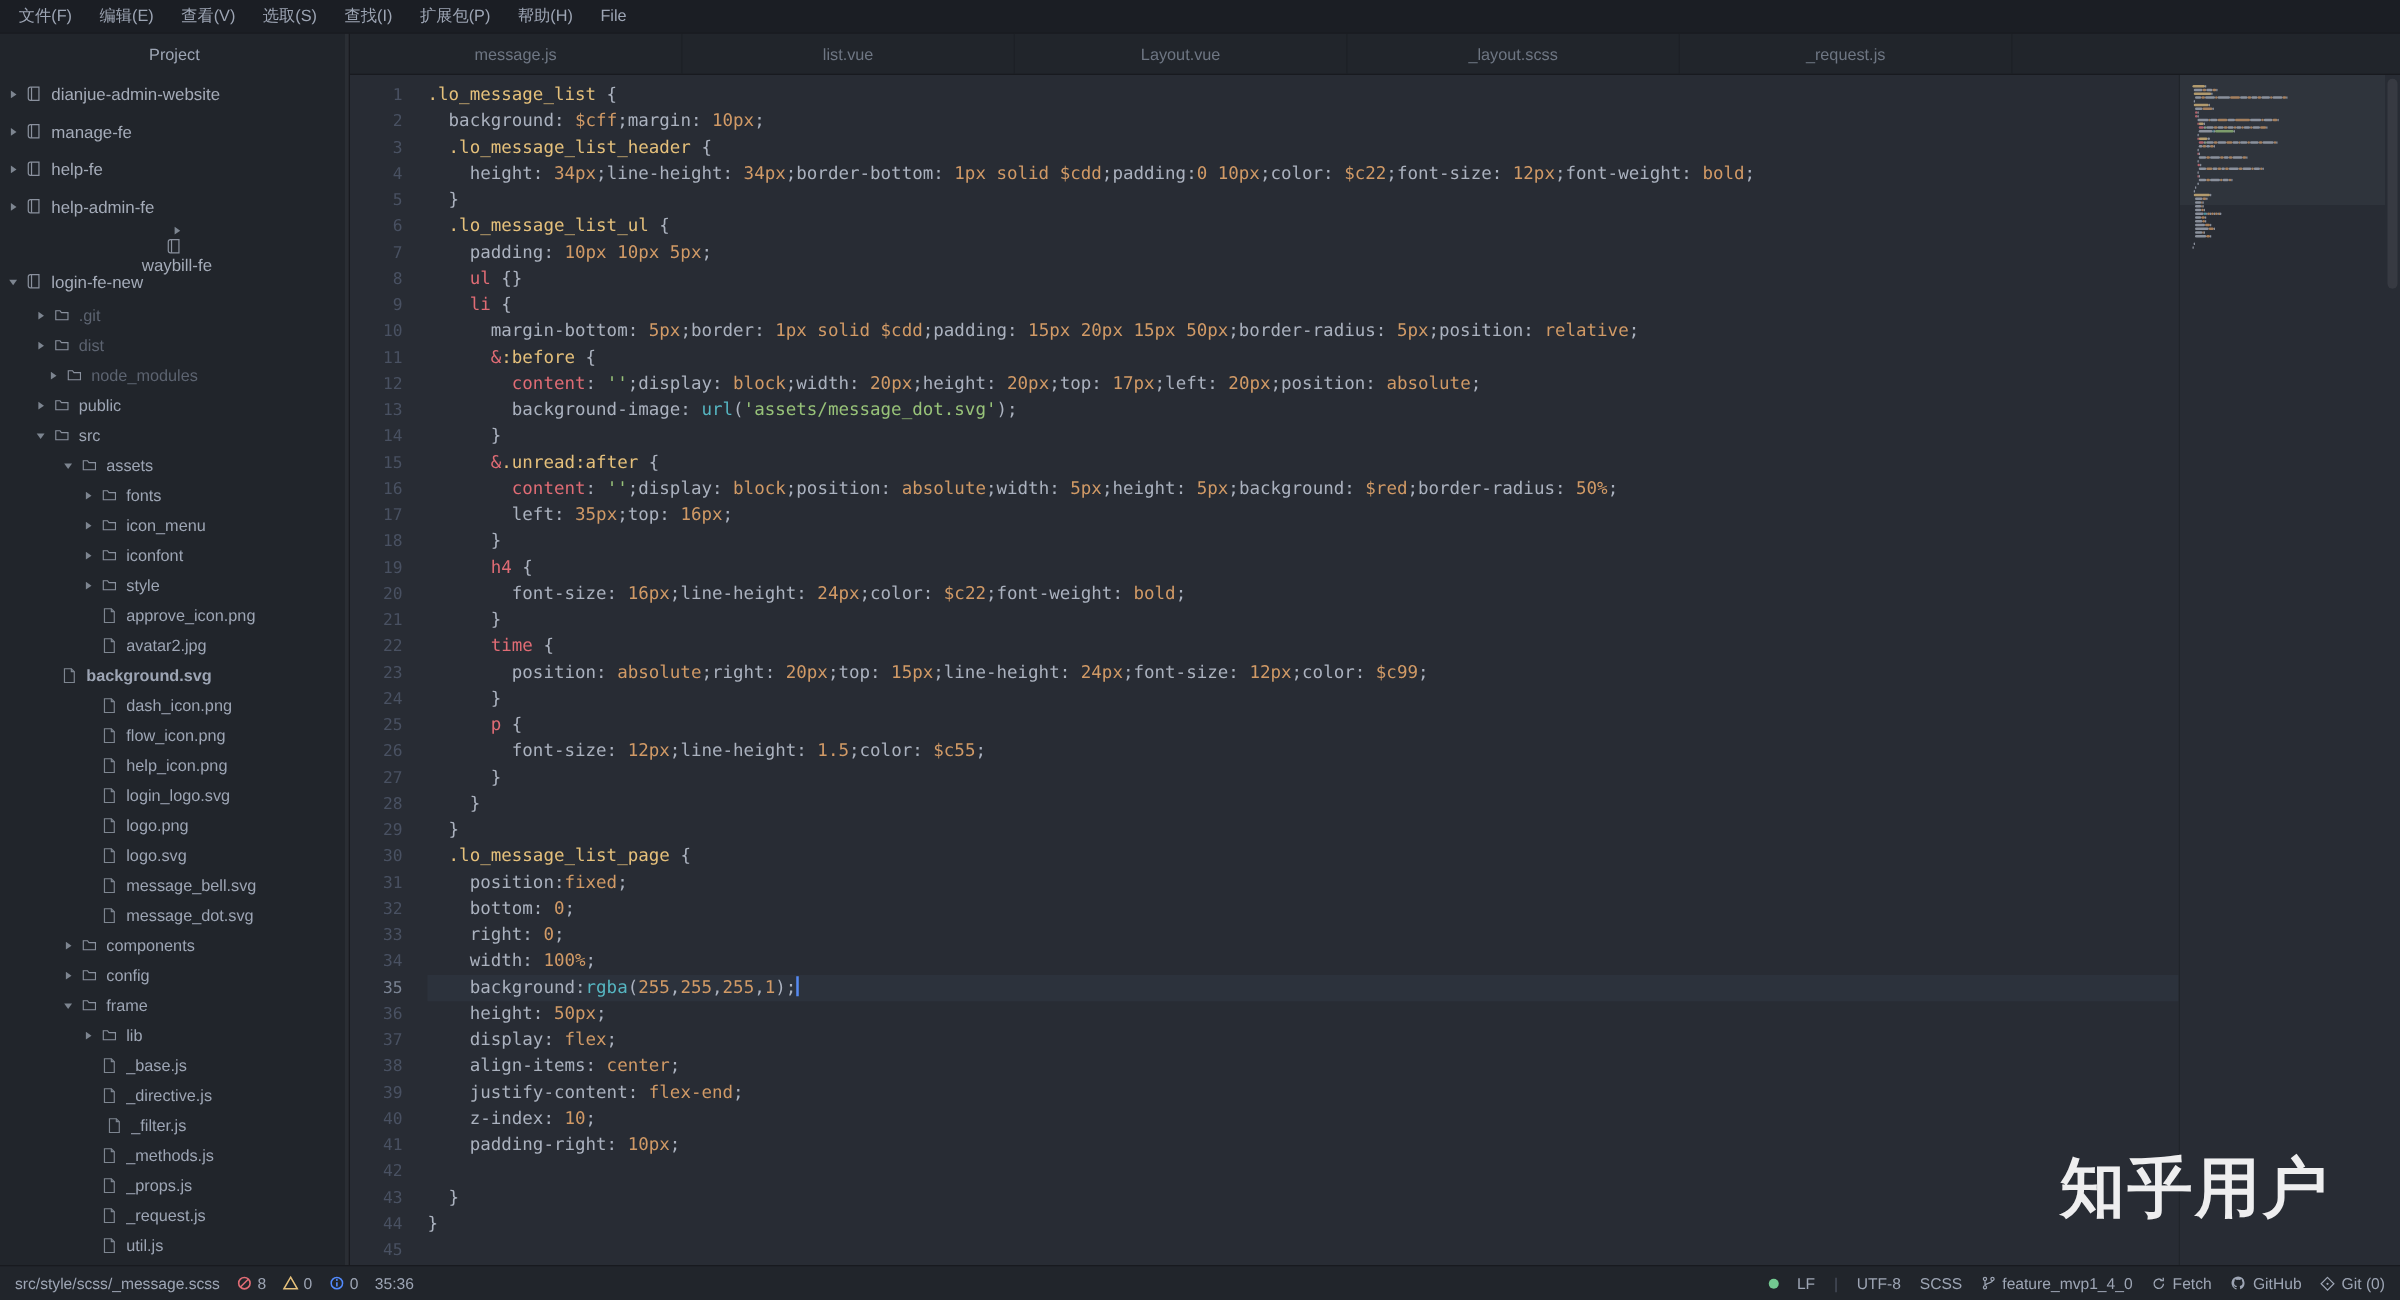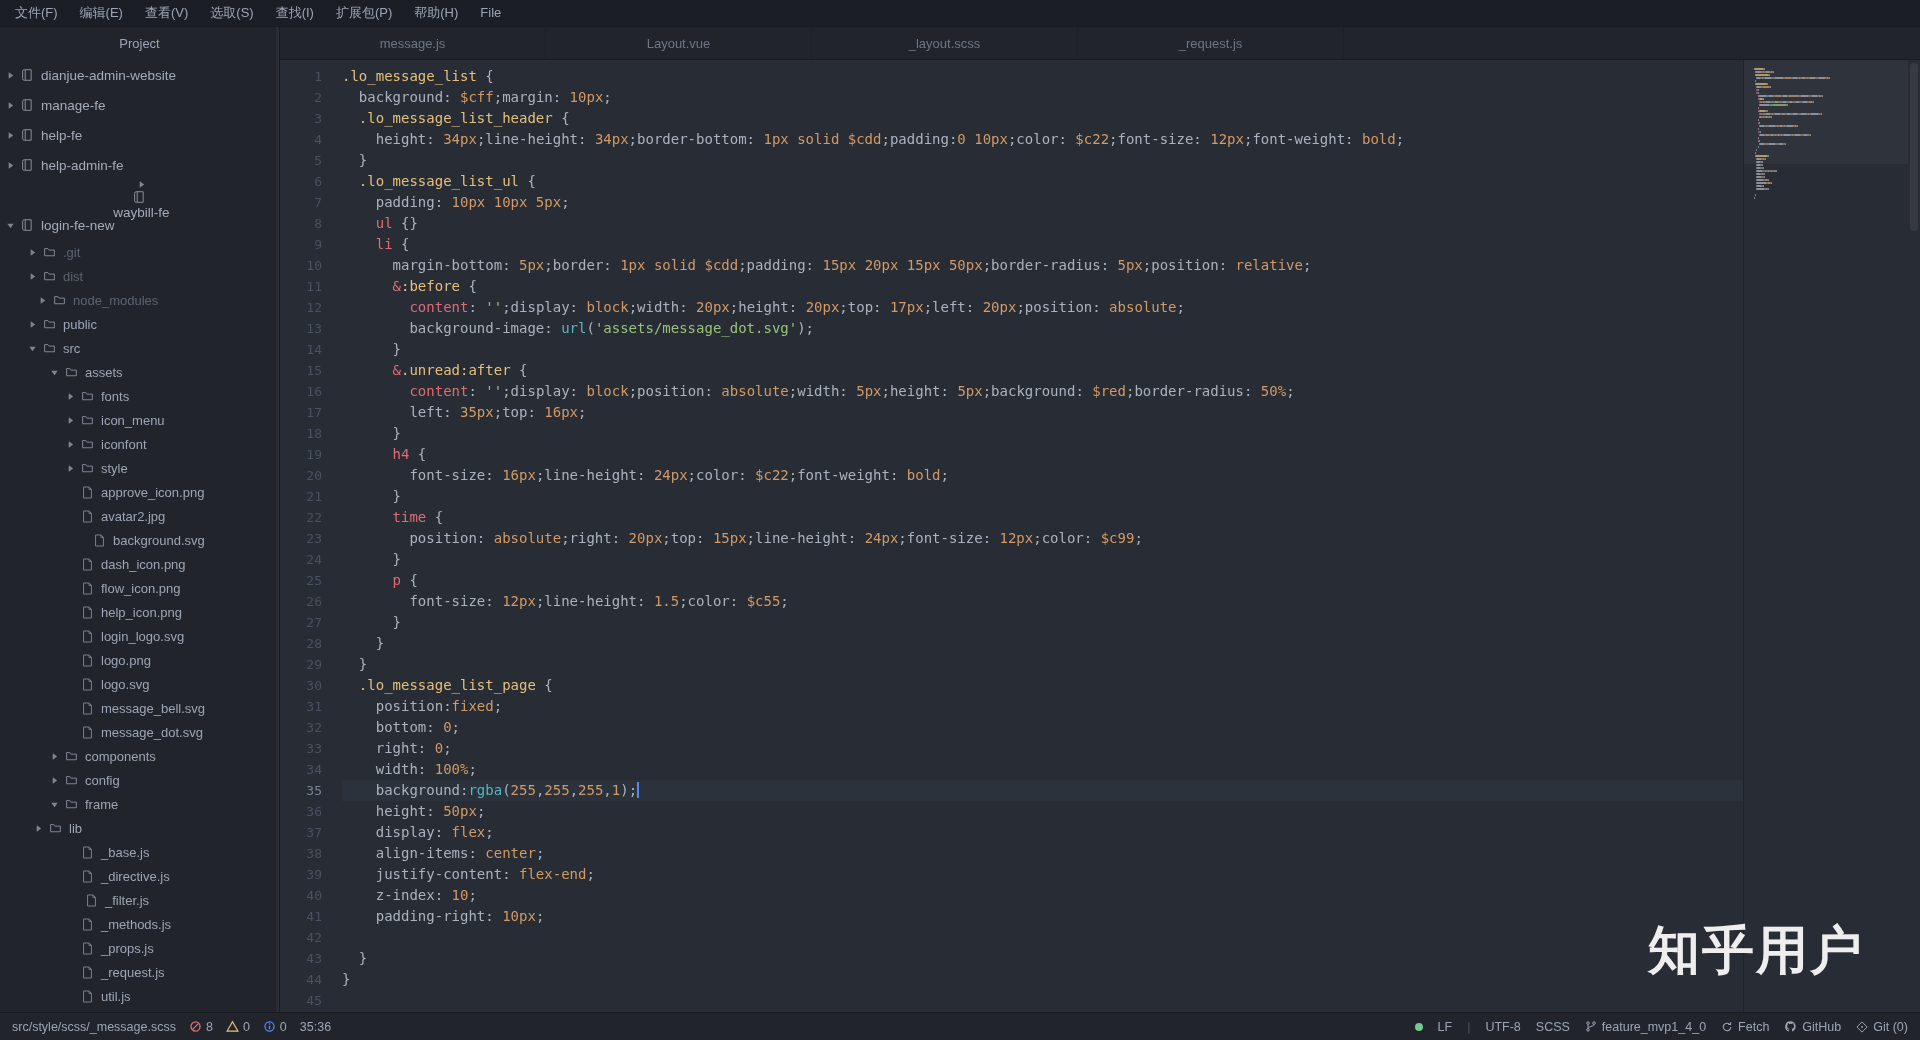--- a/index.html
+++ b/index.html
@@ -291,21 +291,21 @@
         <div class="tree-row nested" style="padding-left: 64px;">
           <span class="chev"></span>
           <span class="icon">
             <svg width="11" height="13" viewBox="0 0 14 16">
               <path d="M2 1h7l3 3v11H2z" fill="none" stroke="#7d8590" stroke-width="1.2"></path>
               <path d="M9 1v3h3" fill="none" stroke="#7d8590" stroke-width="1.2"></path>
             </svg>
           </span>
           <span class="tlabel">avatar2.jpg</span>
         </div>
-        <div class="tree-row nested" style="padding-left: 76px;">
+        <div class="tree-row nested" style="padding-left: 32px; font-weight: bold;">
           <span class="chev"></span>
           <span class="icon">
             <svg width="11" height="13" viewBox="0 0 14 16">
               <path d="M2 1h7l3 3v11H2z" fill="none" stroke="#7d8590" stroke-width="1.2"></path>
               <path d="M9 1v3h3" fill="none" stroke="#7d8590" stroke-width="1.2"></path>
             </svg>
           </span>
           <span class="tlabel">background.svg</span>
         </div>
         <div class="tree-row nested" style="padding-left: 64px;">
@@ -420,21 +420,21 @@
               <path d="M1.5 3L5 8L8.5 3Z" fill="#7d8590"></path>
             </svg>
           </span>
           <span class="icon">
             <svg width="13" height="12" viewBox="0 0 16 16">
               <path d="M1.5 3.5h4.5l1.5 2h7v7.5h-13z" fill="none" stroke="#8a919e" stroke-width="1.2"></path>
             </svg>
           </span>
           <span class="tlabel">frame</span>
         </div>
-        <div class="tree-row nested" style="padding-left: 32px;">
+        <div class="tree-row nested" style="padding-left: 64px;">
           <span class="chev">
             <svg width="9" height="9" viewBox="0 0 10 10">
               <path d="M3 1.5L8 5L3 8.5Z" fill="#7d8590"></path>
             </svg>
           </span>
           <span class="icon">
             <svg width="13" height="12" viewBox="0 0 16 16">
               <path d="M1.5 3.5h4.5l1.5 2h7v7.5h-13z" fill="none" stroke="#8a919e" stroke-width="1.2"></path>
             </svg>
           </span>
@@ -509,20 +509,21 @@
             </svg>
           </span>
           <span class="tlabel">util.js</span>
         </div>
       </div>
   </div>
 
   <div class="editor-col">
     <div class="tab-bar">
         <div class="tab">message.js</div>
+        <div class="tab">list.vue</div>
         <div class="tab">Layout.vue</div>
         <div class="tab">_layout.scss</div>
         <div class="tab">_request.js</div>
       </div>
     <div class="editor-wrap">
       <div class="code-area">
           <div class="code-row">
             <div class="ln">1</div>
             <div class="lc"><span class="tk-s">.lo_message_list</span><span class="tk-d"> {</span></div>
           </div>

